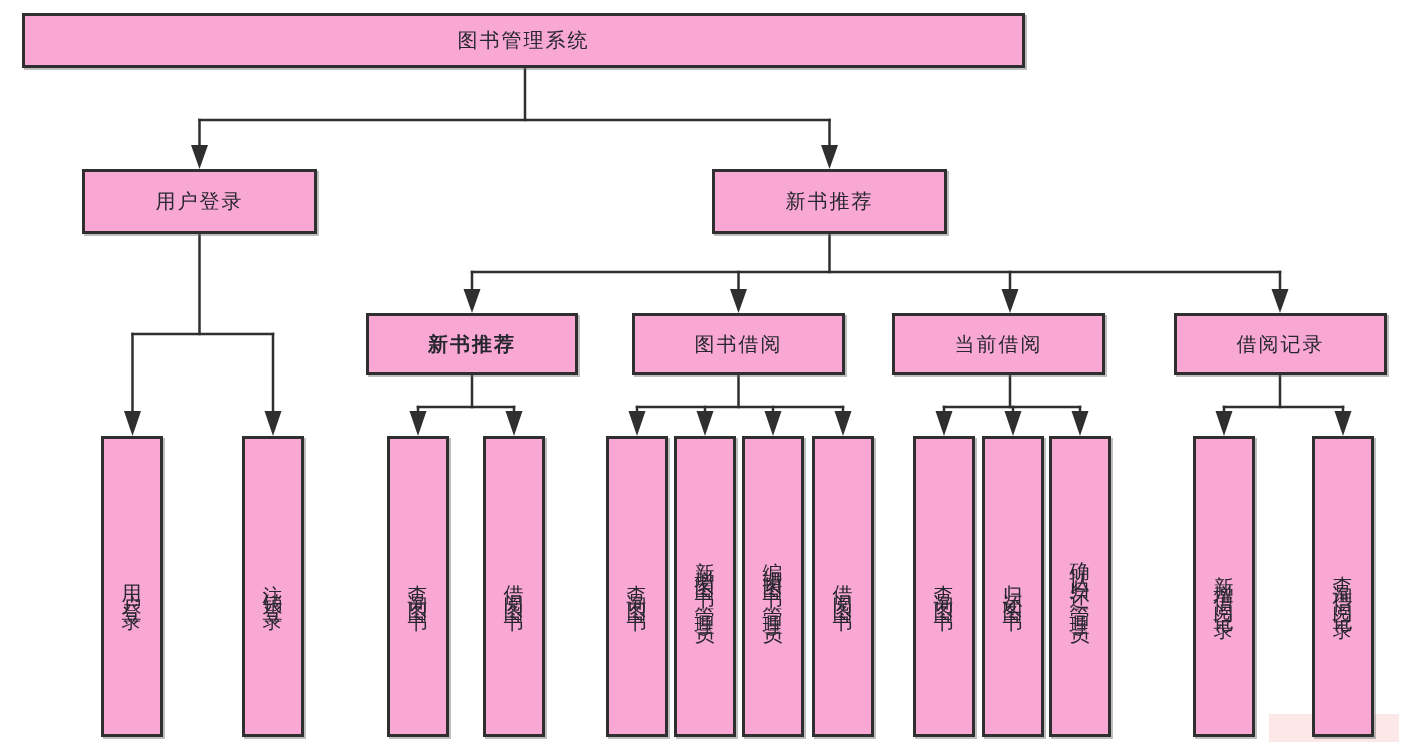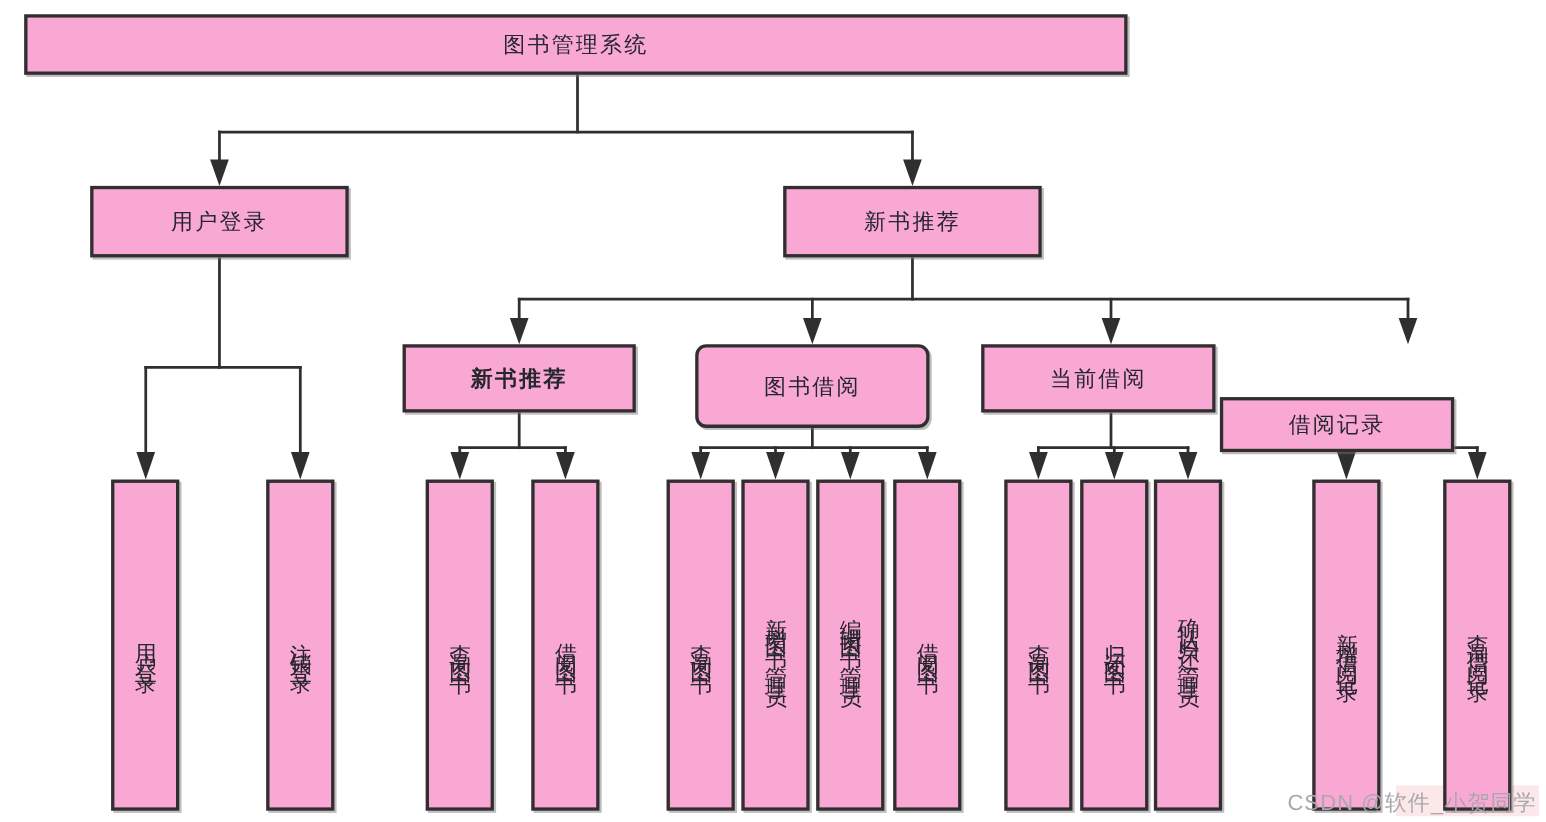--- a/index.html
+++ b/index.html
@@ -141,27 +141,27 @@
   <div class="node" style="left:82px; top:169px; width:235px; height:65px;">
     <span>用户登录</span>
   </div>
   <div class="node" style="left:712px; top:169px; width:235px; height:65px;">
     <span>新书推荐</span>
   </div>
 
   <div class="node" style="left:366px; top:313px; width:212px; height:62px;font-weight:bold;">
     <span>新书推荐</span>
   </div>
-  <div class="node" style="left:632px; top:313px; width:213px; height:76px;border-radius:10px;">
+  <div class="node" style="left:632px; top:313px; width:213px; height:62px;">
     <span>图书借阅</span>
   </div>
   <div class="node" style="left:892px; top:313px; width:213px; height:62px;">
     <span>当前借阅</span>
   </div>
-  <div class="node" style="left:1109px; top:313px; width:213px; height:50px;margin-top:48px;">
+  <div class="node" style="left:1174px; top:313px; width:213px; height:62px;">
     <span>借阅记录</span>
   </div>
 
   <div class="node leaf" style="left:101px; top:436px; width:62px; height:301px;">
     <span class="vtext">用户登录</span>
   </div>
   <div class="node leaf" style="left:242px; top:436px; width:62px; height:301px;">
     <span class="vtext">注销登录</span>
   </div>
 
@@ -196,15 +196,14 @@
   </div>
 
   <div class="node leaf" style="left:1193px; top:436px; width:62px; height:301px;">
     <span class="vtext">新增借阅记录</span>
   </div>
   <div class="node leaf" style="left:1312px; top:436px; width:62px; height:301px;">
     <span class="vtext">查询借阅记录</span>
   </div>
 
   <div class="watermark-haze"></div>
-  <div class="watermark">CSDN @软件_小贺同学</div>
 
 </div>
 
 </body></html>

